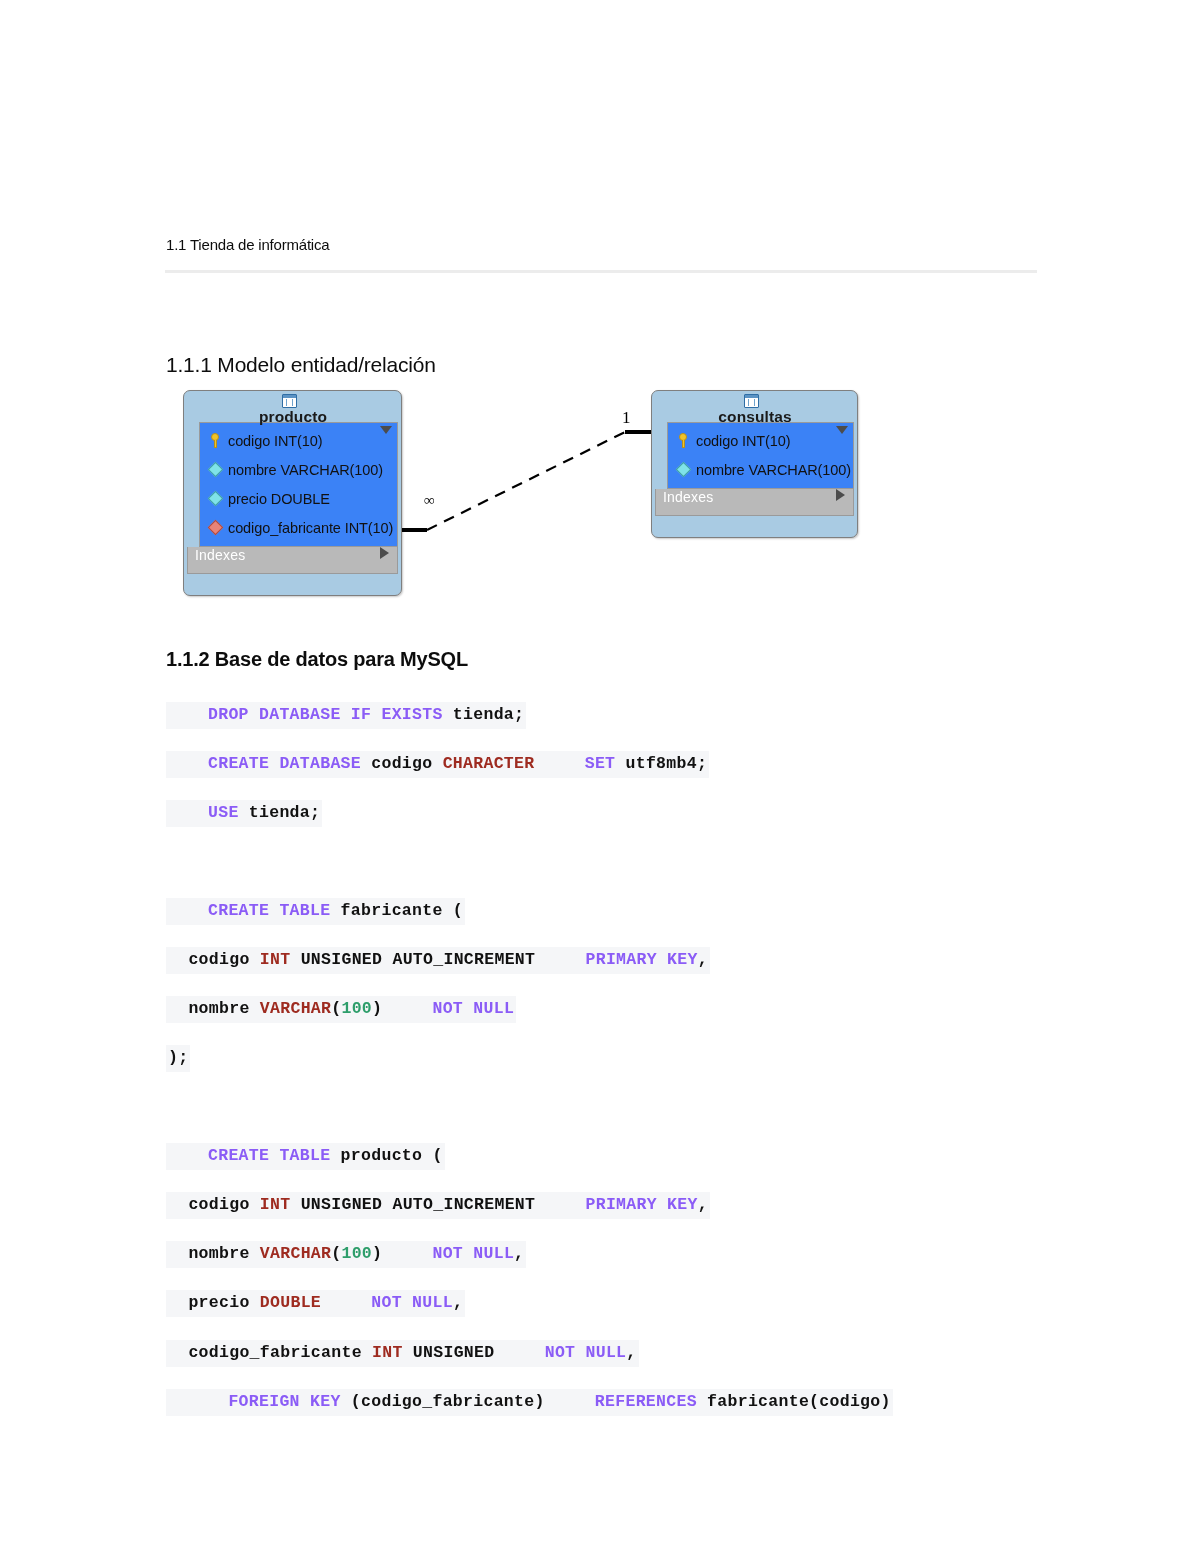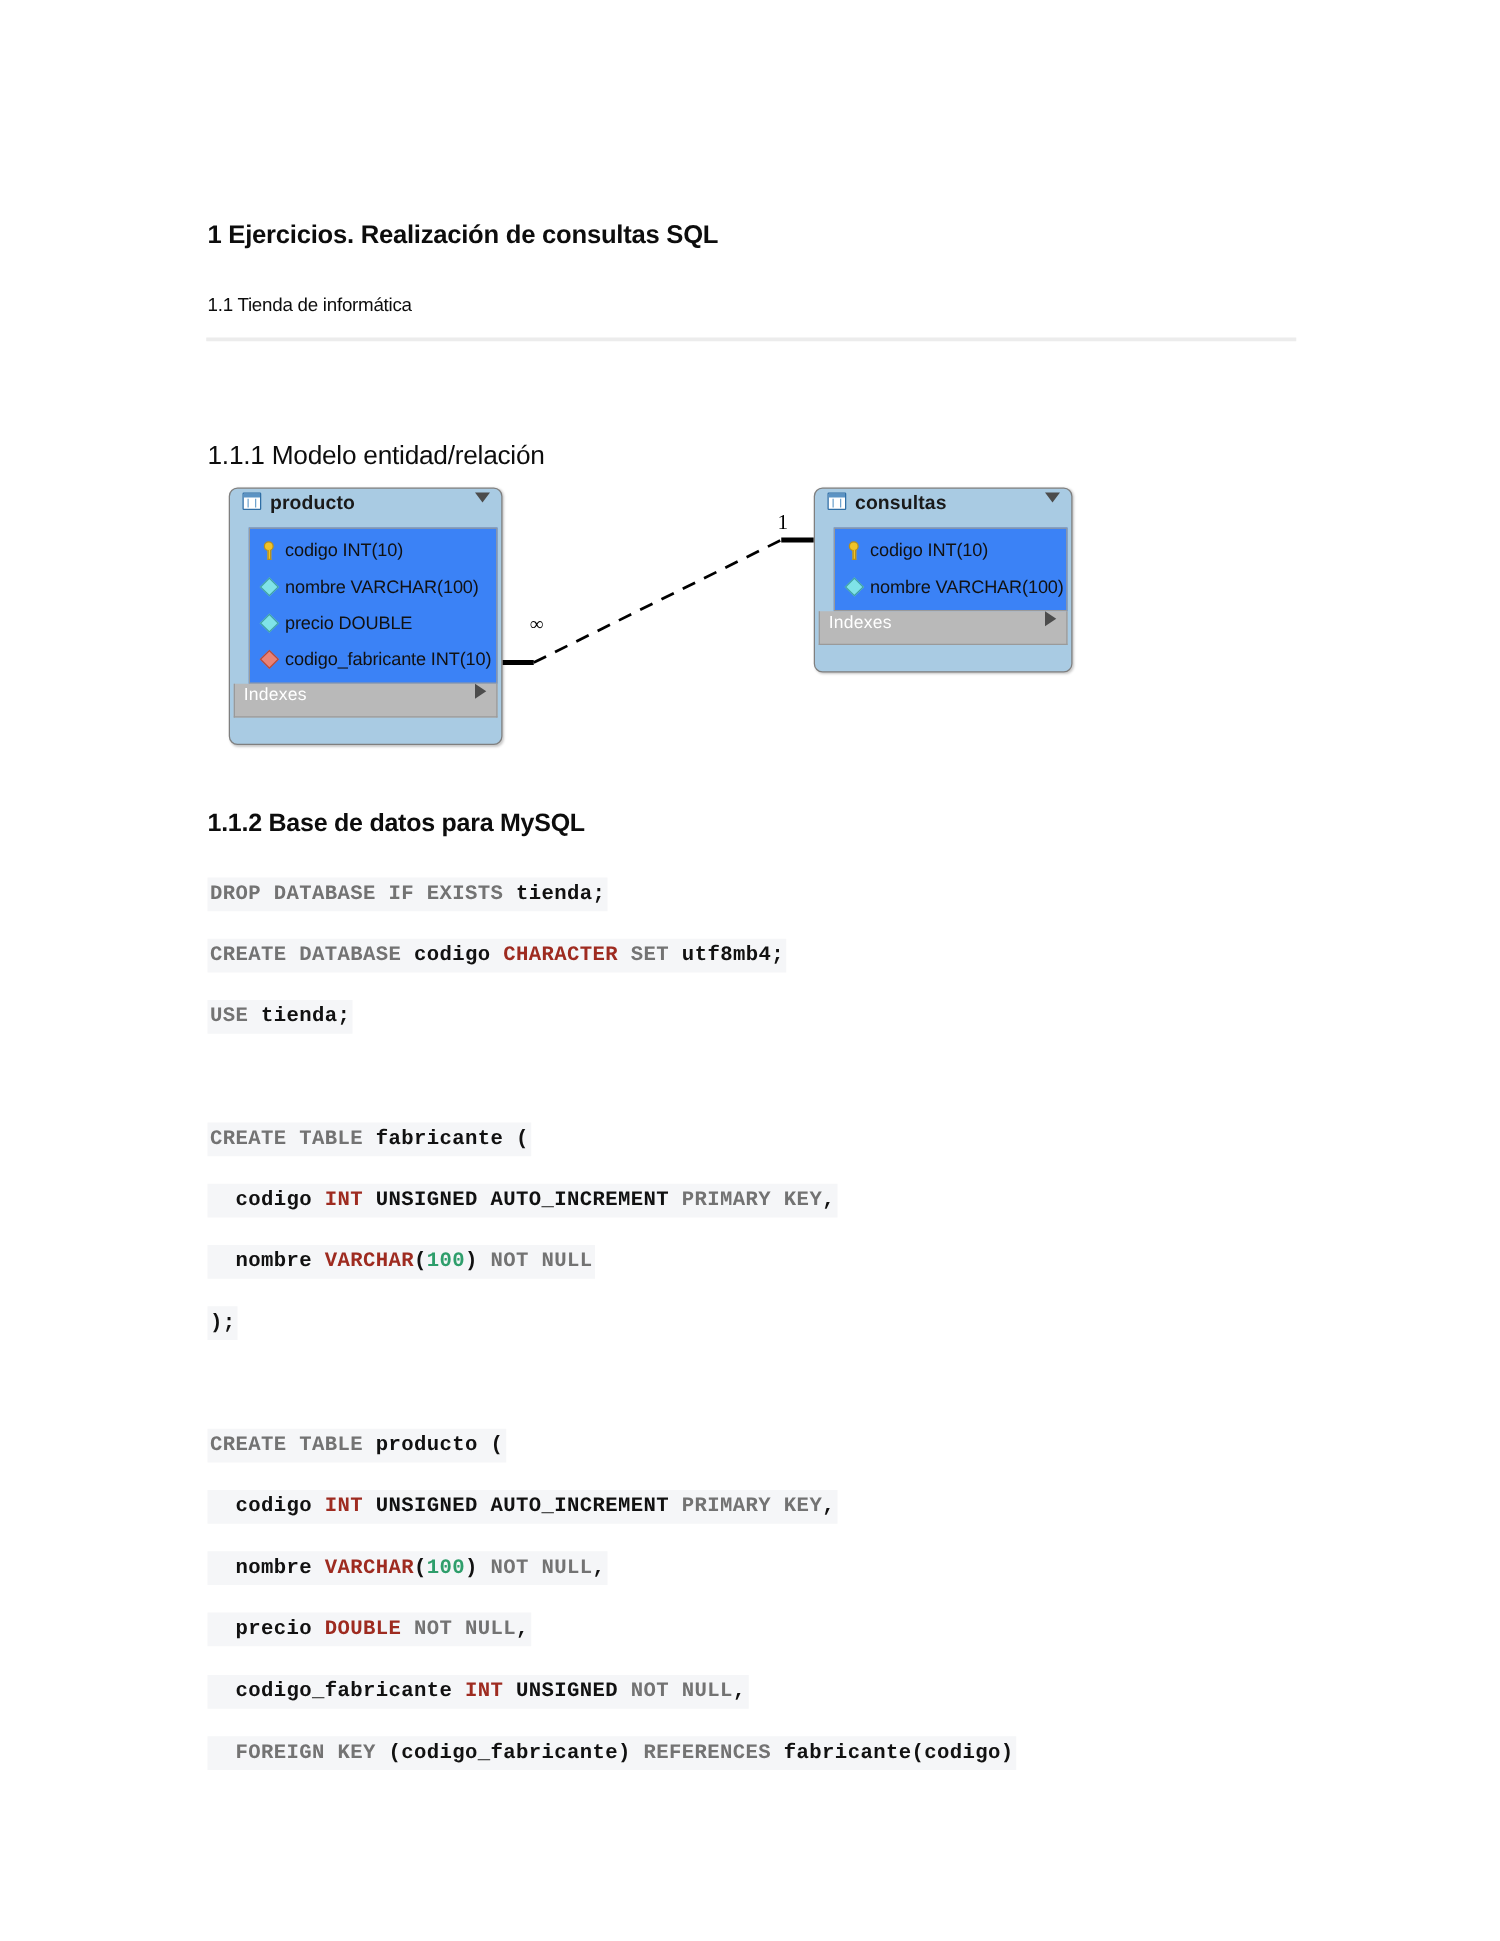--- a/index.html
+++ b/index.html
@@ -88,22 +88,24 @@
     background: #a9cbe3;
     border: 1px solid #7f7f7f;
     border-radius: 7px;
     box-shadow: 1px 1px 2px rgba(0,0,0,0.22);
     padding: 3px;
     pointer-events: auto;
   }
   .er-head {
     height: 28px;
     display: flex;
+    align-items: center;
     padding: 0 6px 0 7px;
     background: transparent;
+    flex-direction: column;
   }
   .tbl-icon {
     width: 15px;
     height: 14px;
     box-sizing: border-box;
     background: #ffffff;
     border: 1.6px solid #2f6ea5;
     border-radius: 1px;
     margin-right: 7px;
     position: relative;
@@ -255,31 +257,30 @@
     font-family: "Liberation Mono", monospace;
     font-size: 16.5px;
     font-weight: bold;
     letter-spacing: 0.3px;
     white-space: pre;
     background: #f5f6f8;
     color: #111111;
     line-height: 24px;
     padding: 1px 2px 2px 2px;
   }
-  .kw  { color: #737373; }
+  .kw  { color: #8b5cf6; margin-left: 40px; }
   .typ { color: #9e2b20; }
   .num { color: #2e9e6b; }
   .pl  { color: #111111; }
 </style>
 </head>
 <body>
 
 <div class="page">
 
-  <div class="h1">1 Ejercicios. Realización de consultas SQL</div>
   <div class="h2">1.1 Tienda de informática</div>
   <div class="rule"></div>
   <div class="h3">1.1.1 Modelo entidad/relación</div>
 
   <div class="er">
 
     <svg class="conn" viewBox="0 0 1200 1553">
       <line x1="402" y1="530" x2="427" y2="530" stroke="#000" stroke-width="4"></line>
       <line x1="427" y1="530" x2="625" y2="432" stroke="#000" stroke-width="2.2" stroke-dasharray="11,8"></line>
       <line x1="625" y1="432" x2="651" y2="432" stroke="#000" stroke-width="4"></line>

